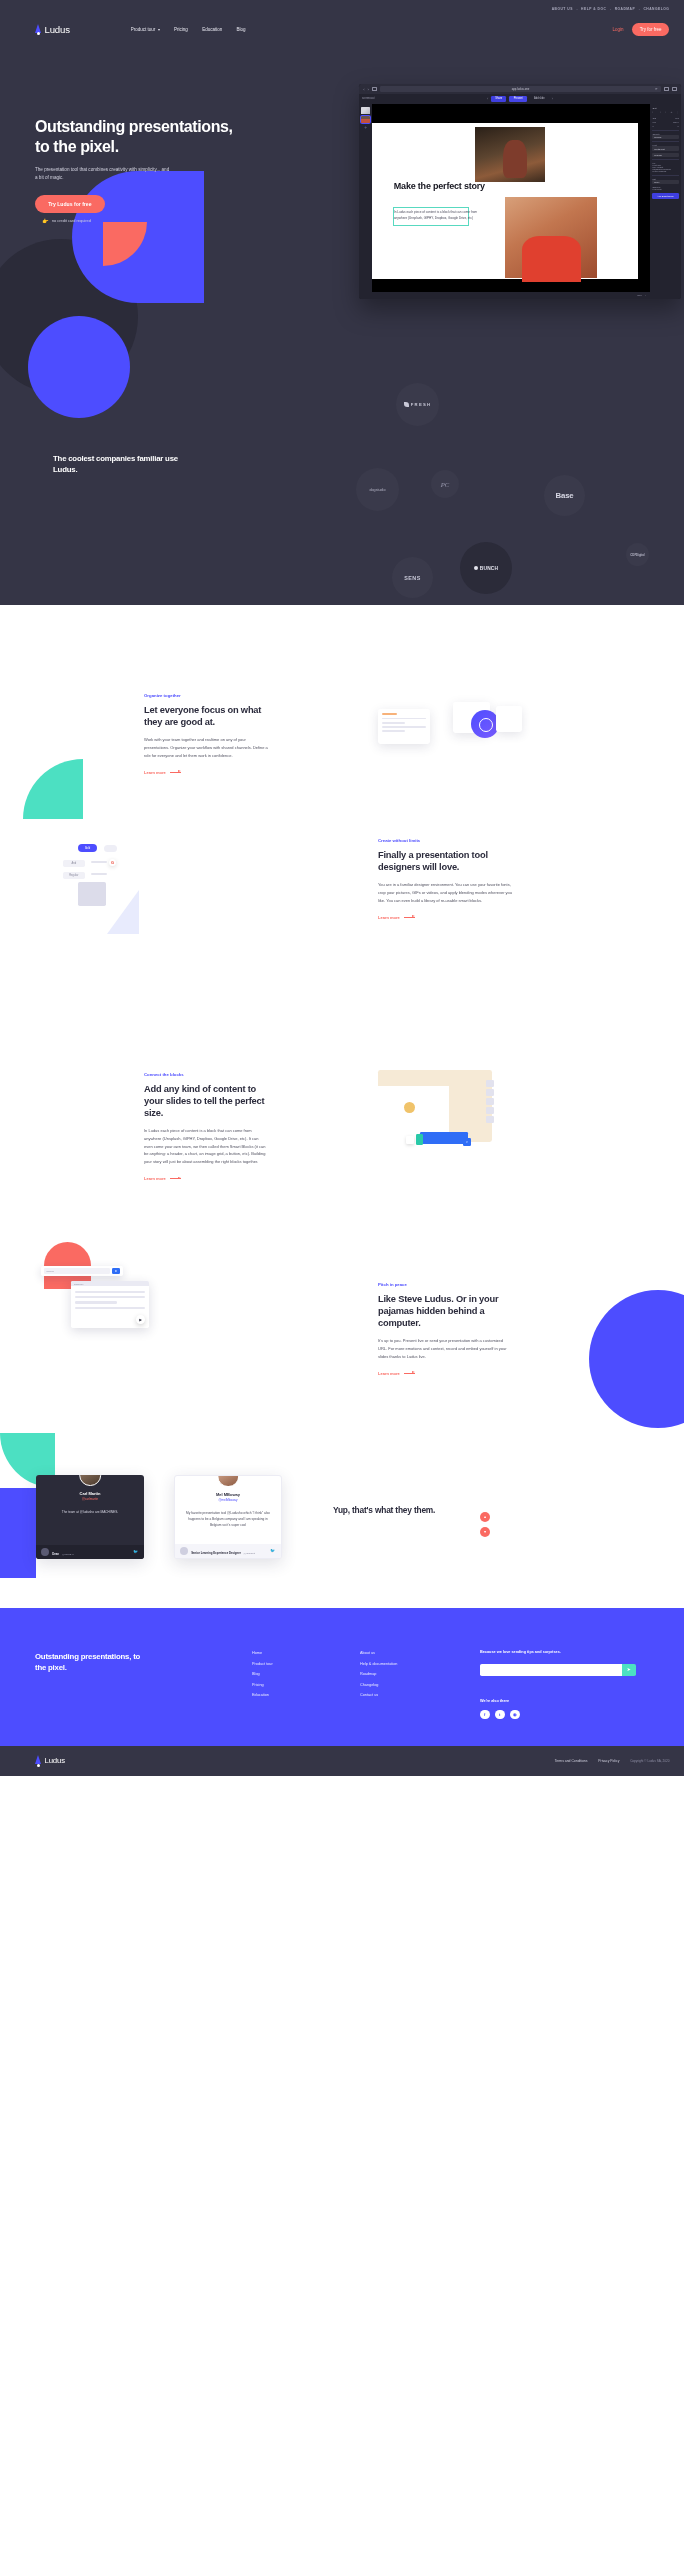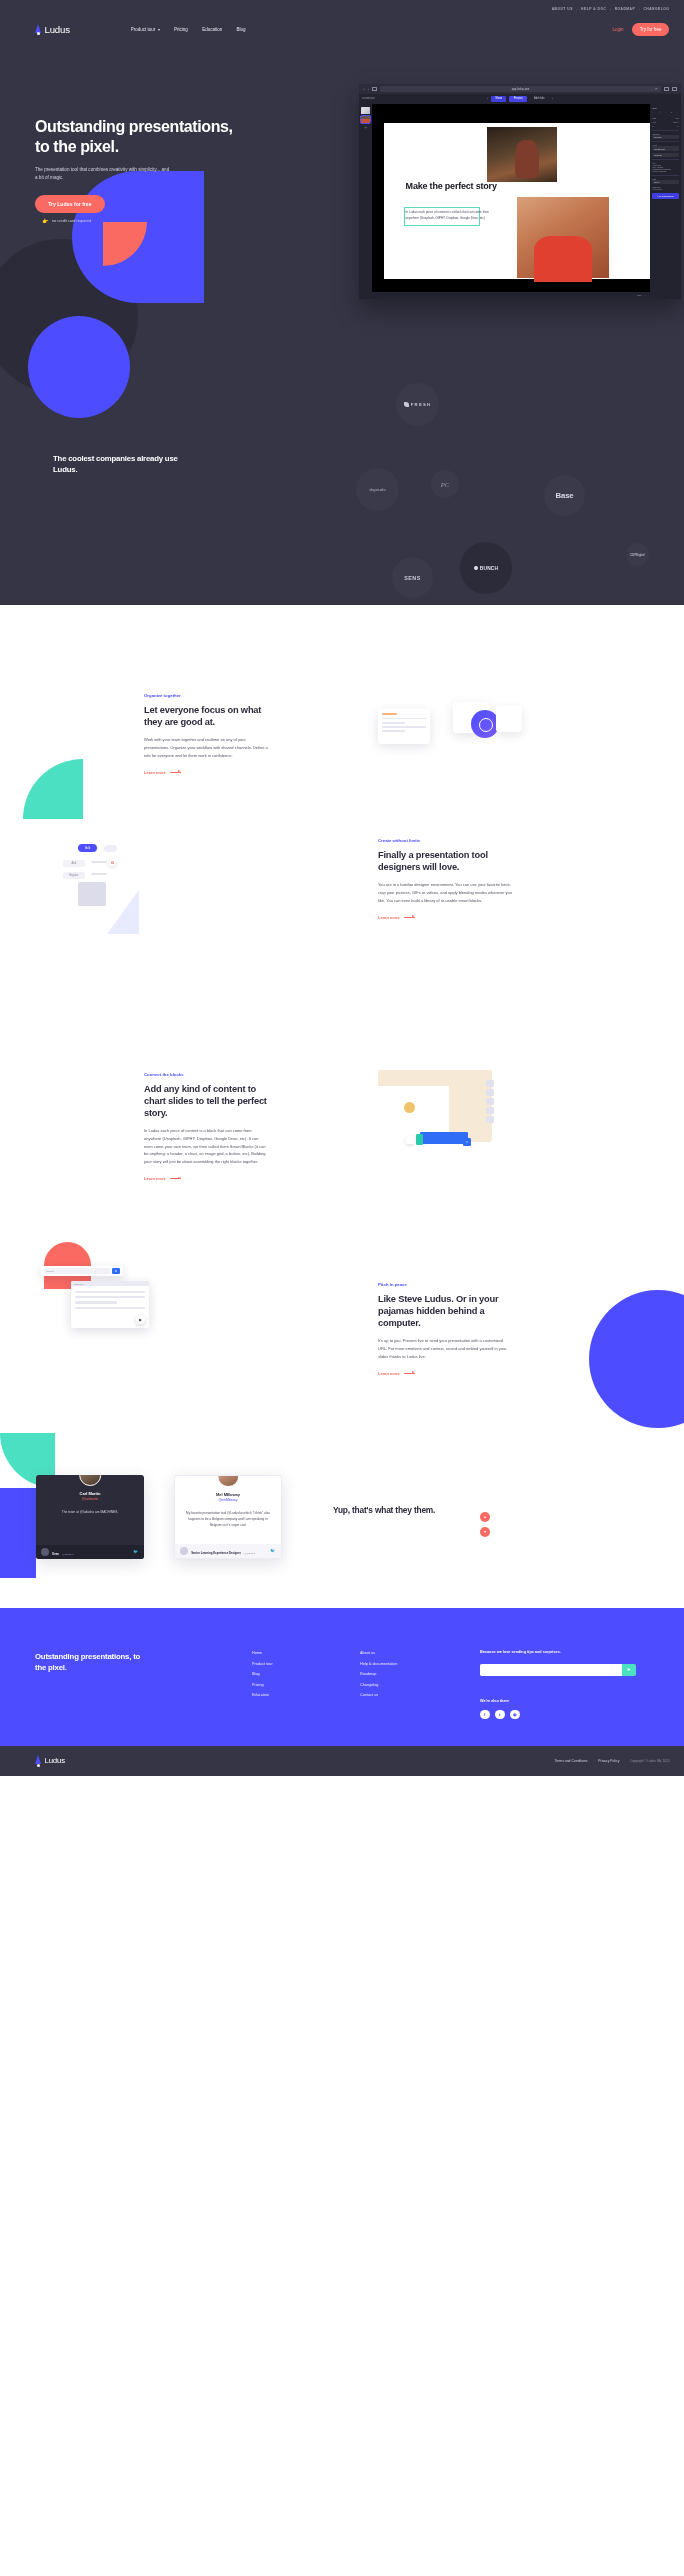--- a/index.html
+++ b/index.html
@@ -97,21 +97,21 @@
   .tb-btn.ghost{ background:transparent; color:#bdbdcc; }
 
   .mock-body{ display:flex; height:195px; }
   .mock-left{ width:13.2px; background:#23232f; padding:3.6px 2.4px; }
   .thumb{ width:9px; height:6.6px; background:#fff; border-radius:0.6px; margin-bottom:2.4px; overflow:hidden; }
   .thumb.sel{ outline:0.7px solid #4d4dff; }
   .thumb .tl{ width:100%; height:100%; background:linear-gradient(135deg,#d9d9e0 40%,#b3b3c0); }
   .thumb2 .a{ height:3px;background:#6b5248;} .thumb2 .b{ height:3.6px;background:#c0503c;}
   .plus{ color:#6d6d82; font-size:4.8px; text-align:center; margin-top:2.4px; }
 
-  .mock-canvas{ flex:1; background:#000; display:flex; align-items:center; justify-content:flex-end; }
+  .mock-canvas{ flex:1; background:#000; display:flex; align-items:center; justify-content:flex-start; }
   .slide{ width:266px; height:156px; background:#fff; position:relative; }
   .slide h3{ position:absolute; left:21.6px; top:58px; font-size:9px; line-height:1.18; color:#15151f; font-weight:700; letter-spacing:-0.2px;}
   .slide p{ position:absolute; left:21.6px; top:86px; width:88px; font-size:3.1px; line-height:2.0; color:#4b4b5b; }
   .slide .img1{ position:absolute; left:103px; top:4.2px; width:70px; height:55px;
       background:linear-gradient(165deg,#2a2018 0%,#5d4530 45%,#8d5b3a 70%,#3a2a1e 100%); }
   .slide .img1::after{content:"";position:absolute;left:40%;top:22%;width:34%;height:70%;border-radius:40% 40% 20% 20%;background:#7e3c2c;}
   .slide .img2{ position:absolute; left:133px; top:74px; width:92px; height:81px;
       background:linear-gradient(150deg,#d8a07a 0%,#c2764f 40%,#9d4b2e 100%); }
   .slide .img2::after{content:"";position:absolute;left:18%;top:48%;width:64%;height:56%;border-radius:30% 30% 0 0;background:#e0402f;}
   .slide .selbox{ position:absolute; left:20.4px; top:84px; width:76px; height:18.6px; border:0.4px solid #58d9c0; }
@@ -439,21 +439,21 @@
       </div>
 
       <div class="mock-footerbar">
         <span>−</span>
         <span>75%</span>
         <span>+</span>
       </div>
     </div>
 
     <div class="coolest">
-      <h2>The coolest companies already use Ludus.</h2>
+      <h2>The coolest companies familiar use Ludus.</h2>
     </div>
 
     <div class="bub bub-fresh">
       <span class="lbl">
         <i class="leaf"></i>
         <span>FRESH</span>
       </span>
     </div>
     <div class="bub bub-dogstudio">
       <span class="lbl">dogstudio</span>
@@ -522,21 +522,21 @@
       <a class="learn">
         <span>Learn more</span>
         <span class="arrow"></span>
       </a>
     </div>
   </section>
 
   <section class="feat s3">
     <div class="txt">
       <div class="eyebrow">Connect the blocks</div>
-      <h2>Add any kind of content to chart slides to tell the perfect story.</h2>
+      <h2>Add any kind of content to your slides to tell the perfect size.</h2>
       <p class="body">In Ludus each piece of content is a block that can come from anywhere (Unsplash, GIPHY, Dropbox, Google Drive, etc). It can even come your own team, we then called them Smart Blocks (it can be anything: a header, a chart, an image grid, a button, etc). Building your story will just be about assembling the right blocks together.</p>
       <a class="learn">
         <span>Learn more</span>
         <span class="arrow"></span>
       </a>
     </div>
     <div class="art">
       <div class="mockcard">
         <div class="white"></div>
         <div class="circ"></div>

